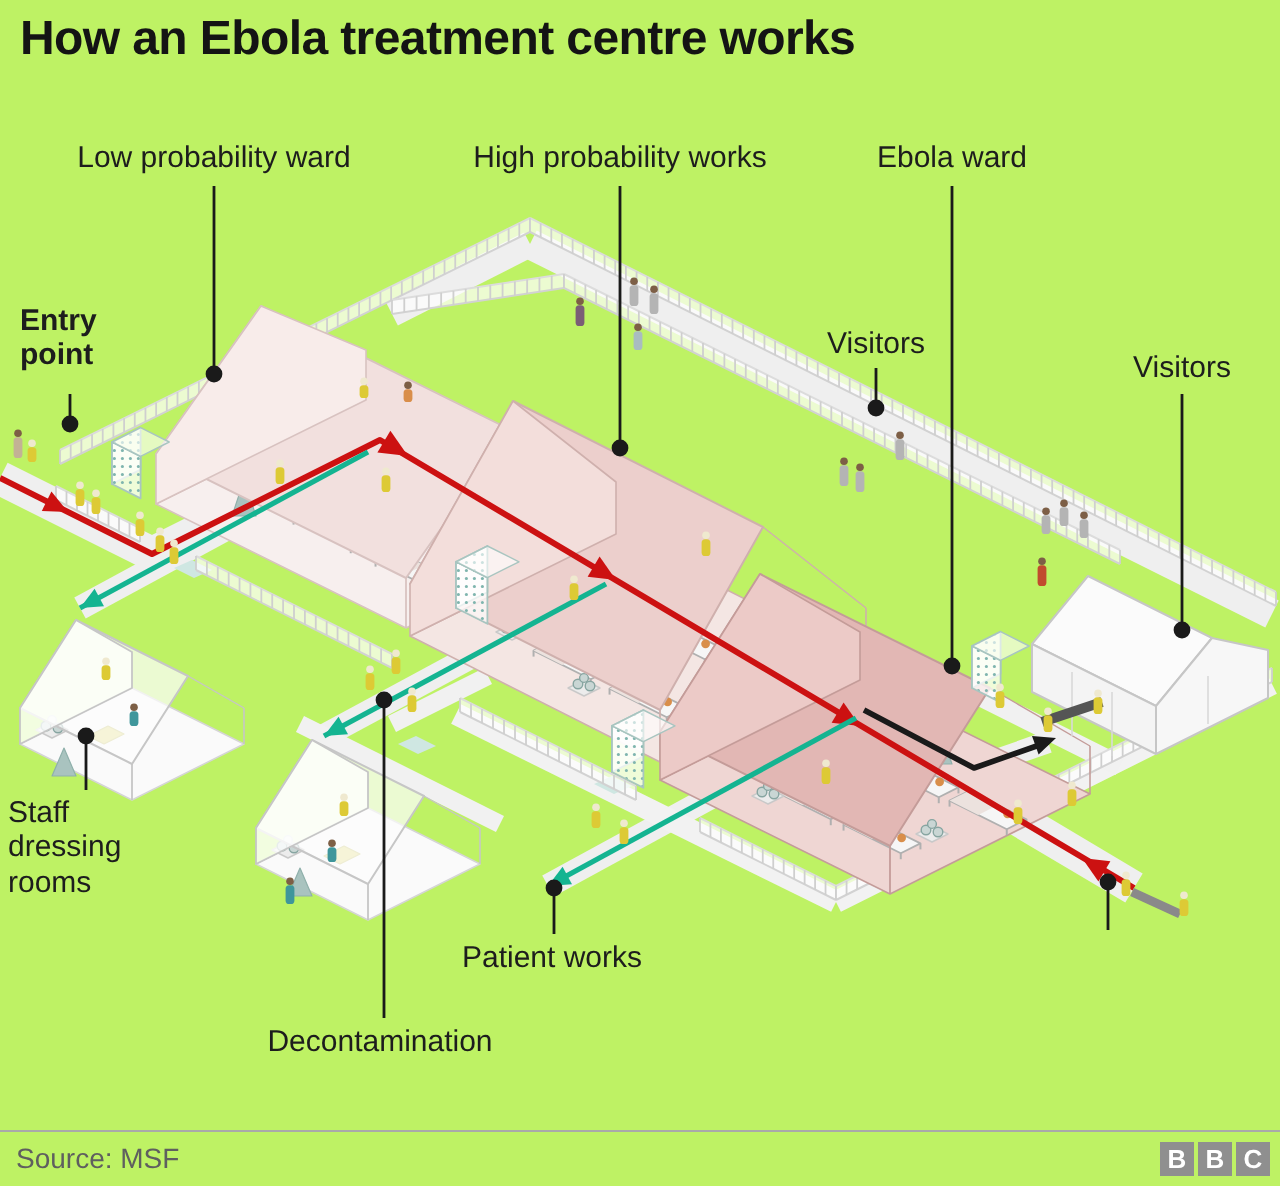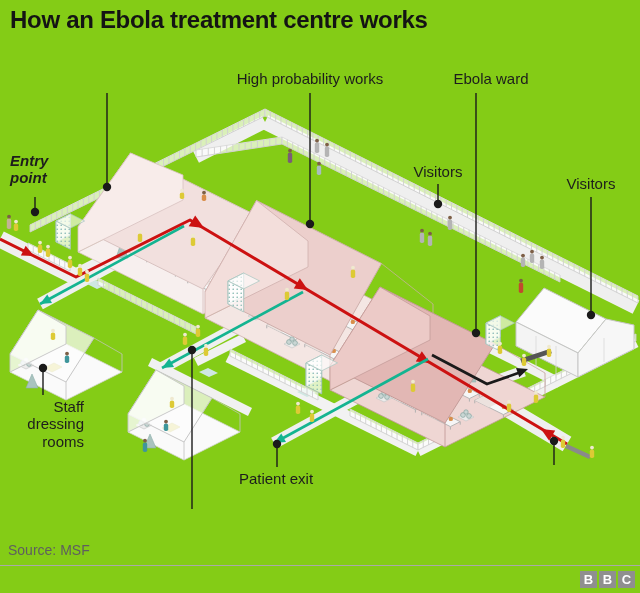--- a/index.html
+++ b/index.html
@@ -1,26 +1,26 @@
 <!DOCTYPE html>
 <html><head>
 <meta charset="utf-8">
 <style>
   html,body{margin:0;padding:0;background:#fff;}
-  .stage{position:relative;width:640px;height:593px;background:#84cc16;overflow:hidden;
+  .stage{position:relative;width:640px;height:593px;background:#bef264;overflow:hidden;
          font-family:"Liberation Sans","DejaVu Sans",sans-serif;}
   #scene{position:absolute;left:0;top:0;}
   .title{position:absolute;left:10px;top:6px;font-size:24px;font-weight:bold;color:#141414;letter-spacing:-0.3px;}
   .lbl{position:absolute;font-size:15px;color:#1d1d1d;line-height:1.15;white-space:nowrap;}
   .lbl.center{transform:translate(-50%,-50%);text-align:center;}
-  .lbl.topcenter{transform:translateX(-50%);text-align:right;white-space:normal;}
+  .lbl.topcenter{transform:translateX(-50%);text-align:left;white-space:normal;}
   .lbl.bold{font-weight:bold;}
-  .lbl.wrap{white-space:normal;font-style:italic;}
+  .lbl.wrap{white-space:normal;}
   .footer-line{position:absolute;left:0;right:0;top:565px;height:1px;background:#a9a9a9;}
-  .source{position:absolute;left:8px;top:542px;font-size:14px;color:#5f5f5f;}
+  .source{position:absolute;left:8px;top:571px;font-size:14px;color:#5f5f5f;}
   .bbc{position:absolute;right:5px;top:571px;display:flex;gap:2px;}
   .bbc span{display:block;width:17px;height:17px;background:#8f8f8f;color:#fff;font-weight:bold;
             font-size:13px;line-height:17px;text-align:center;}
 </style>
 </head>
 <body>
 
 <div class="stage">
 
   <svg id="scene" width="640" height="593" viewBox="0 0 640 593">
@@ -696,27 +696,29 @@
         </g>
         <g>
           <line x1="554" y1="445" x2="554" y2="465" stroke="#1a1a1a" stroke-width="1.4"></line>
           <circle cx="554" cy="441" r="4.2" fill="#1a1a1a" stroke="none" stroke-width="0"></circle>
         </g>
       </g>
     </svg>
 
   <div class="title">How an Ebola treatment centre works</div>
 
+  <div class="lbl center" style="left:107px;top:79px">Low probability ward</div>
   <div class="lbl center" style="left:310px;top:79px">High probability works</div>
-  <div class="lbl center" style="left:491px;top:79px">Ebola ward</div>
+  <div class="lbl center" style="left:476px;top:79px">Ebola ward</div>
   <div class="lbl center" style="left:438px;top:172px">Visitors</div>
   <div class="lbl center" style="left:591px;top:184px">Visitors</div>
   <div class="lbl bold wrap" style="left:10px;top:152px;width:48px">Entry point</div>
   <div class="lbl topcenter" style="left:44px;top:398px;width:80px">Staff dressing rooms</div>
-  <div class="lbl center" style="left:276px;top:479px">Patient exit</div>
+  <div class="lbl center" style="left:190px;top:521px">Decontamination</div>
+  <div class="lbl center" style="left:276px;top:479px">Patient works</div>
 
   <div class="footer-line"></div>
   <div class="source">Source: MSF</div>
   <div class="bbc">
     <span>B</span>
     <span>B</span>
     <span>C</span>
   </div>
 </div>
 

